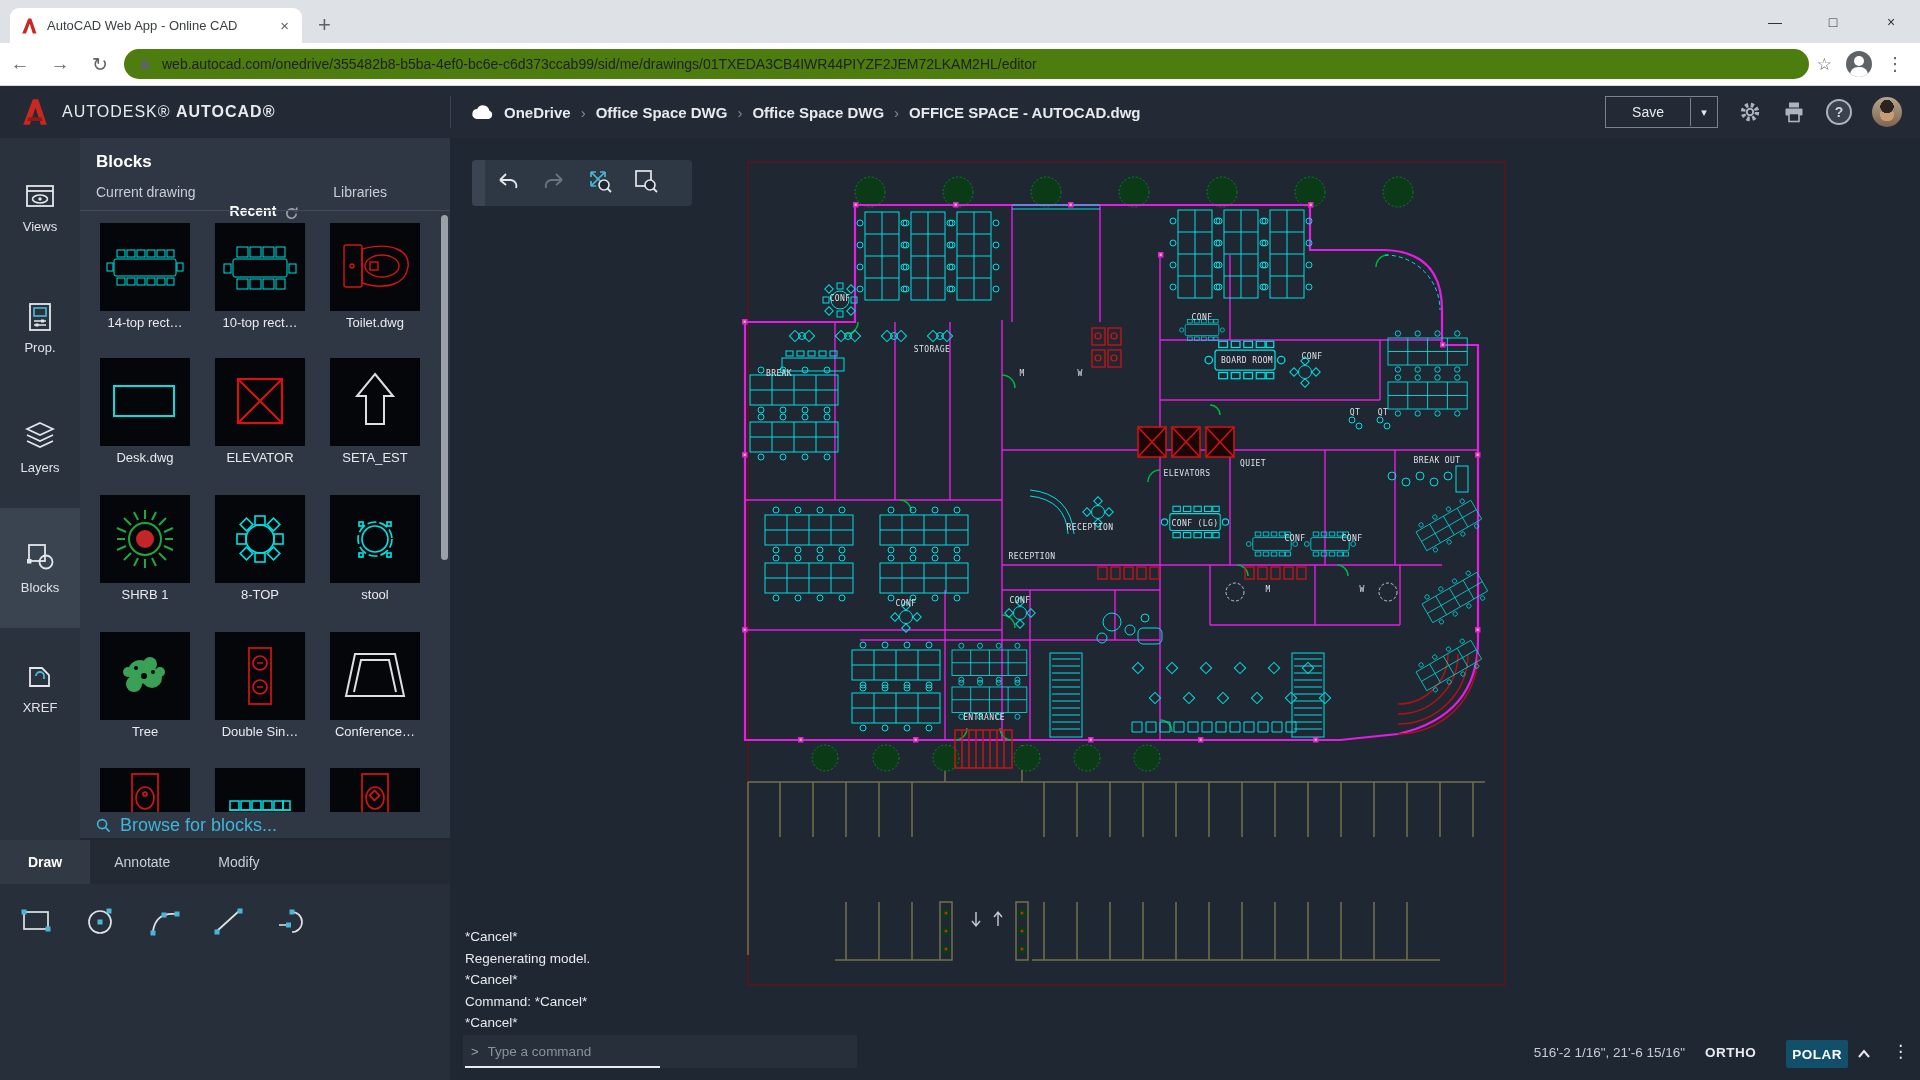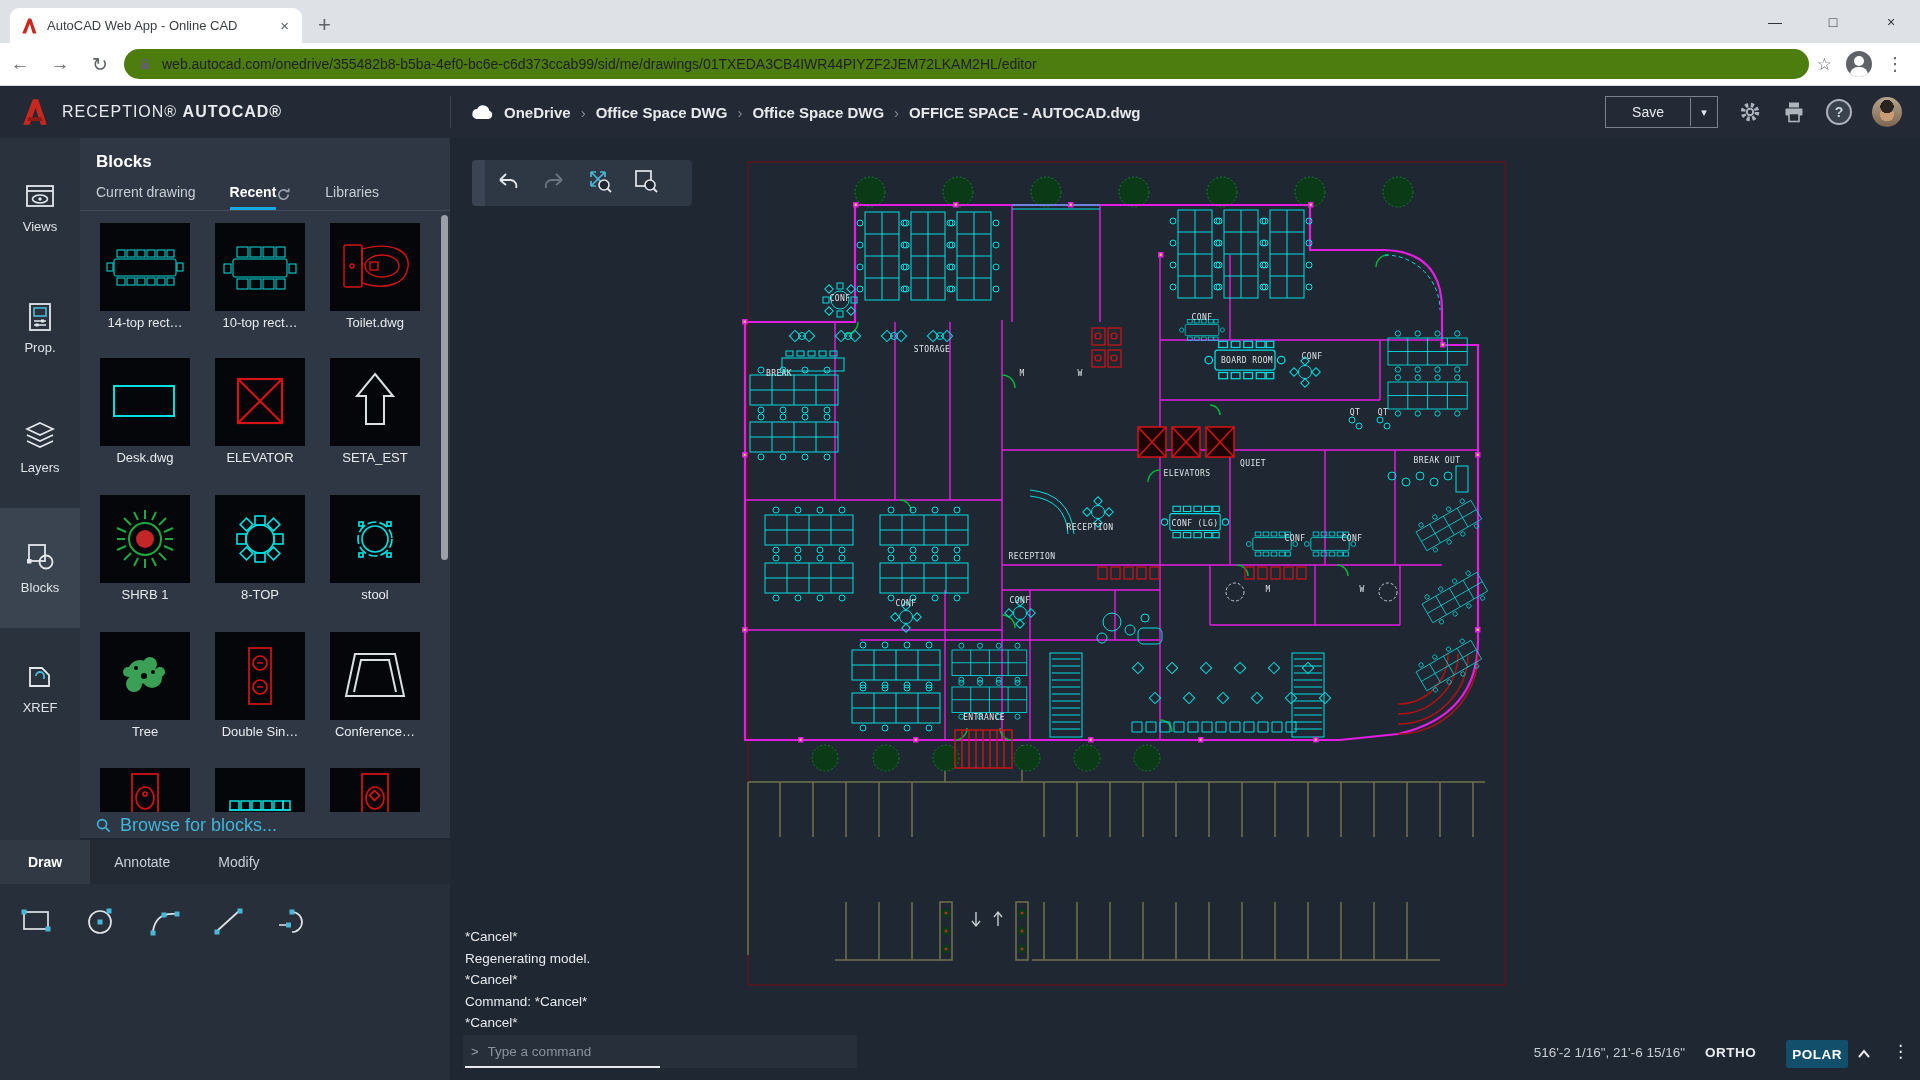--- a/index.html
+++ b/index.html
@@ -45,21 +45,21 @@
   
   .rail{left:0;top:138px;width:80px;height:702px;background:#2A323E;}
   .rail-item{width:80px;height:120px;display:flex;flex-direction:column;align-items:center;justify-content:center;gap:8px;color:#DFE3E8;font-size:13px;}
   .rail-item.active{background:#3A4450;}
   
   .panel{left:80px;top:138px;width:370px;height:700px;background:#2F3744;}
   .ptitle{left:96px;top:152px;font-size:17px;font-weight:700;color:#fff;}
   .ptabs{left:96px;top:184px;display:flex;gap:34px;font-size:14px;color:#C9CED6;}
   .ptab{padding-bottom:7px;}
   .ptab.active{color:#fff;font-weight:700;border-bottom:3px solid #18A7E0;}
-  .ptab-row{display:flex;align-items:center;gap:0;}
+  .ptab-row{display:flex;align-items:center;gap:8px;margin-top:19px;}
   .pdiv{left:80px;top:210px;width:370px;height:1px;background:#434B58;}
   .grid{left:80px;top:215px;width:352px;height:597px;overflow:hidden;}
   .tile{position:absolute;width:90px;height:88px;background:#04060A;}
   .tlabel{position:absolute;width:104px;text-align:center;font-size:13px;color:#E8EAED;white-space:nowrap;overflow:hidden;}
   .scrollbar{left:441px;top:215px;width:7px;height:345px;border-radius:4px;background:#9AA0A6;}
   .browse{left:80px;top:812px;width:370px;height:26px;display:flex;align-items:center;gap:9px;padding-left:16px;box-sizing:border-box;
     color:#3EB5D9;font-size:18px;}
   
   .tools{left:0;top:840px;width:450px;height:240px;background:#272F3A;}
   .ttabs{left:0;top:840px;width:450px;height:44px;background:#232A34;display:flex;align-items:center;font-size:14px;color:#C9CED6;}
@@ -127,21 +127,21 @@
   <div class="chrome-avatar"></div>
   <span class="overflow">⋮</span>
 </div>
 
 <div class="abs apphdr">
   <div class="logo">
     <svg width="30" height="30" viewBox="0 0 28 28">
       <path d="M3 26 L12 2 L17 2 L25 26 L19.5 26 L14.5 10 L9 26 Z" fill="#C8281E"></path>
       <path d="M8 19 h12 l1.2 3.5 H6.8 Z" fill="#8E1A13"></path>
       </svg>
-    <span class="brand"><span>RECEPTION®</span> <b>AUTOCAD®</b></span>
+    <span class="brand"><span>AUTODESK®</span> <b>AUTOCAD®</b></span>
   </div>
   <div class="crumbs">
     <svg width="24" height="17" viewBox="0 0 26 18">
       <path d="M7 16 a5.5 5.5 0 0 1 .8-10.9 A7 7 0 0 1 21 7.2 a4.6 4.6 0 0 1-.6 8.8 Z" fill="#fff"></path>
       </svg>
     <span>OneDrive</span>
     <span class="crumb-sep">›</span>
     <span>Office Space DWG</span>
     <span class="crumb-sep">›</span>
     <span>Office Space DWG</span>

